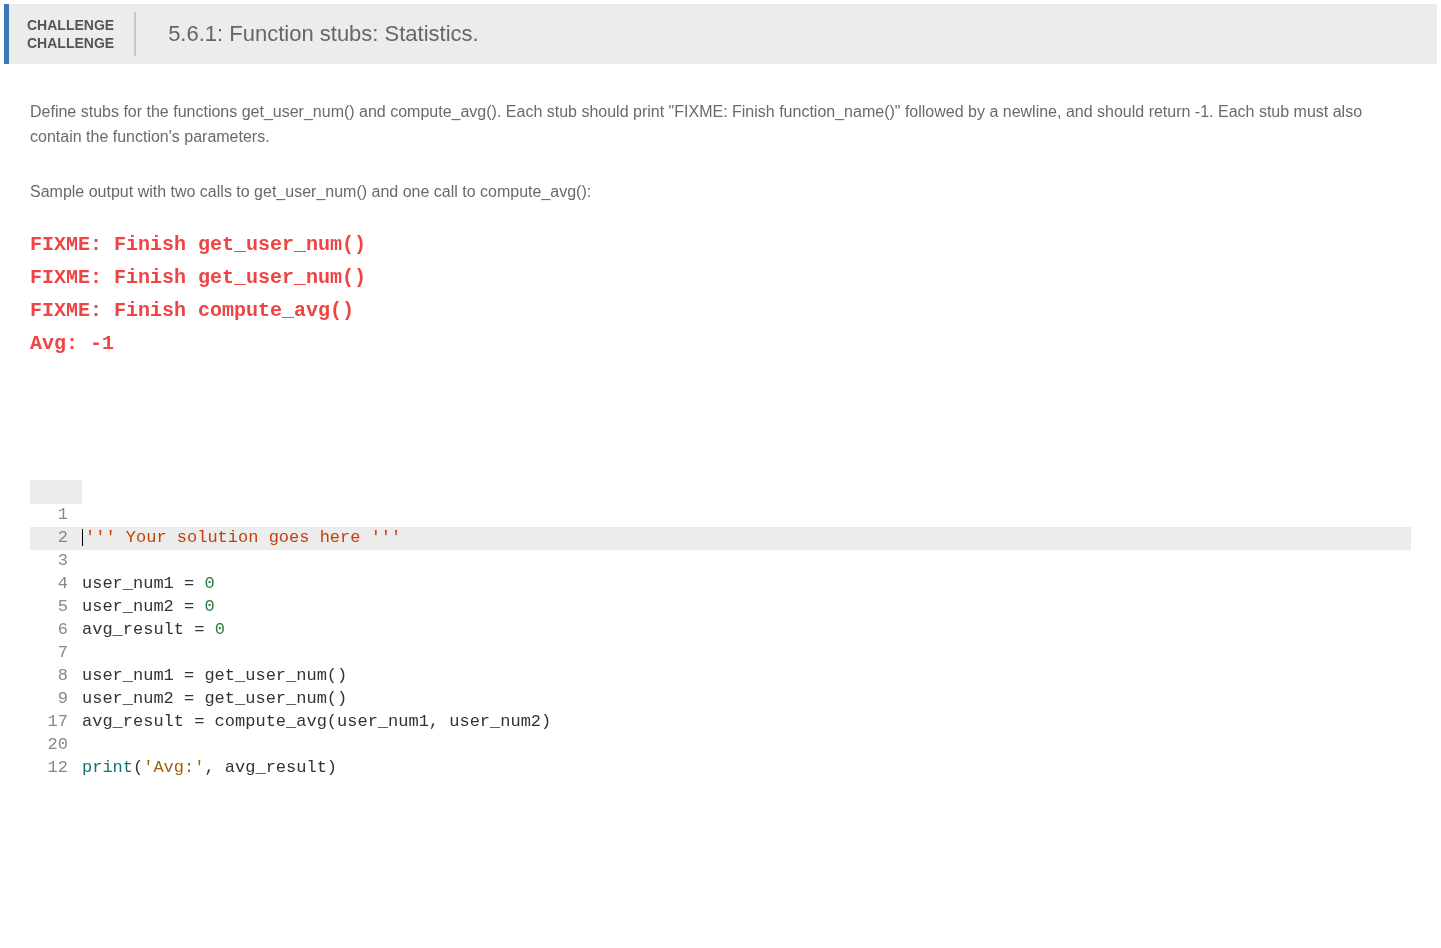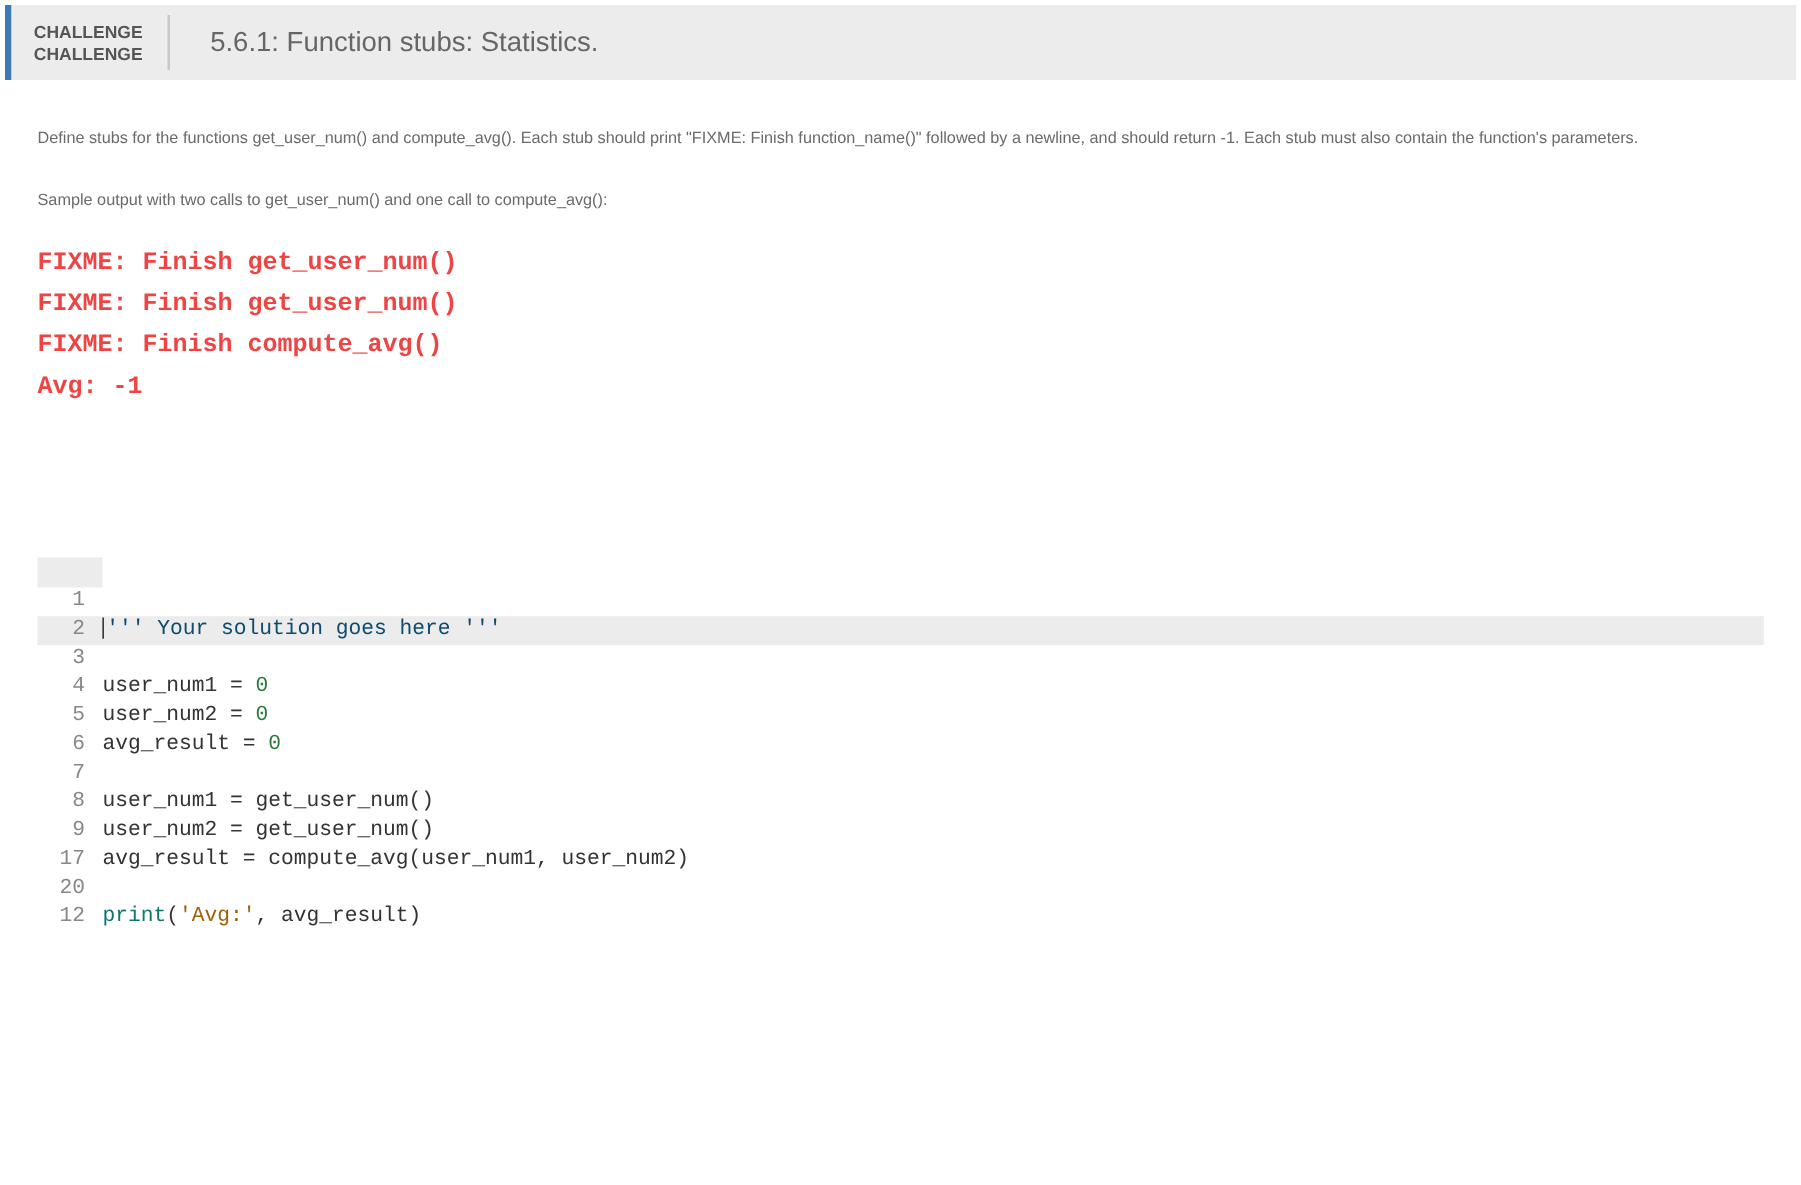--- a/index.html
+++ b/index.html
@@ -28,21 +28,21 @@
     .header-title {
       font-size: 22px;
       color: #666;
       margin-left: 32px;
       font-weight: 400;
     }
     .content {
       padding: 36px 30px 10px 30px;
     }
     .desc {
-      font-size: 13px;
+      font-size: 16px;
       color: #6a6a6a;
       line-height: 1.55;
       font-weight: 400;
     }
     .desc-2 {
       margin-top: 30px;
     }
     .sample {
       font-family: Consolas, "Courier New", monospace;
       font-size: 20px;
@@ -75,21 +75,21 @@
     .gutter-topfill {
       width: 52px;
       height: 24px;
       background: #ececec;
     }
     .code {
       white-space: pre;
       color: #333;
       flex: 1;
     }
-    .c-comment { color: #0c4a6e; }
+    .c-comment { color: #c2410c; }
     .c-num { color: #2a7c3a; }
     .c-str { color: #a16207; }
     .c-kw { color: #0f766e; }
     .cursor {
       display: inline-block;
       width: 1px;
       height: 17px;
       background: #000;
       vertical-align: middle;
       margin-right: 2px;

